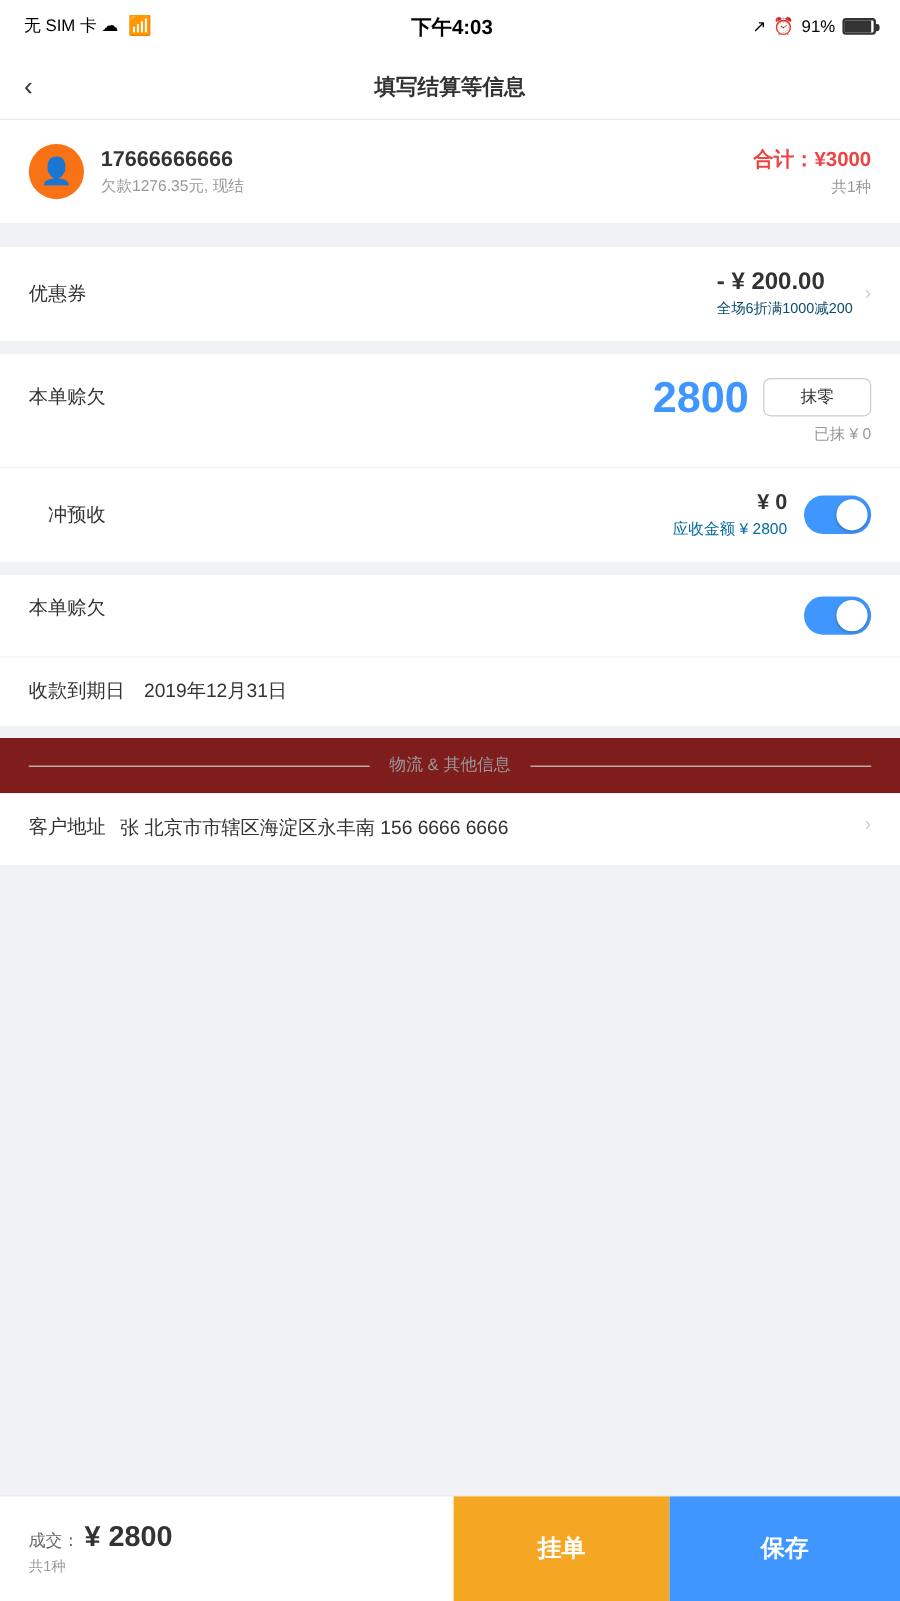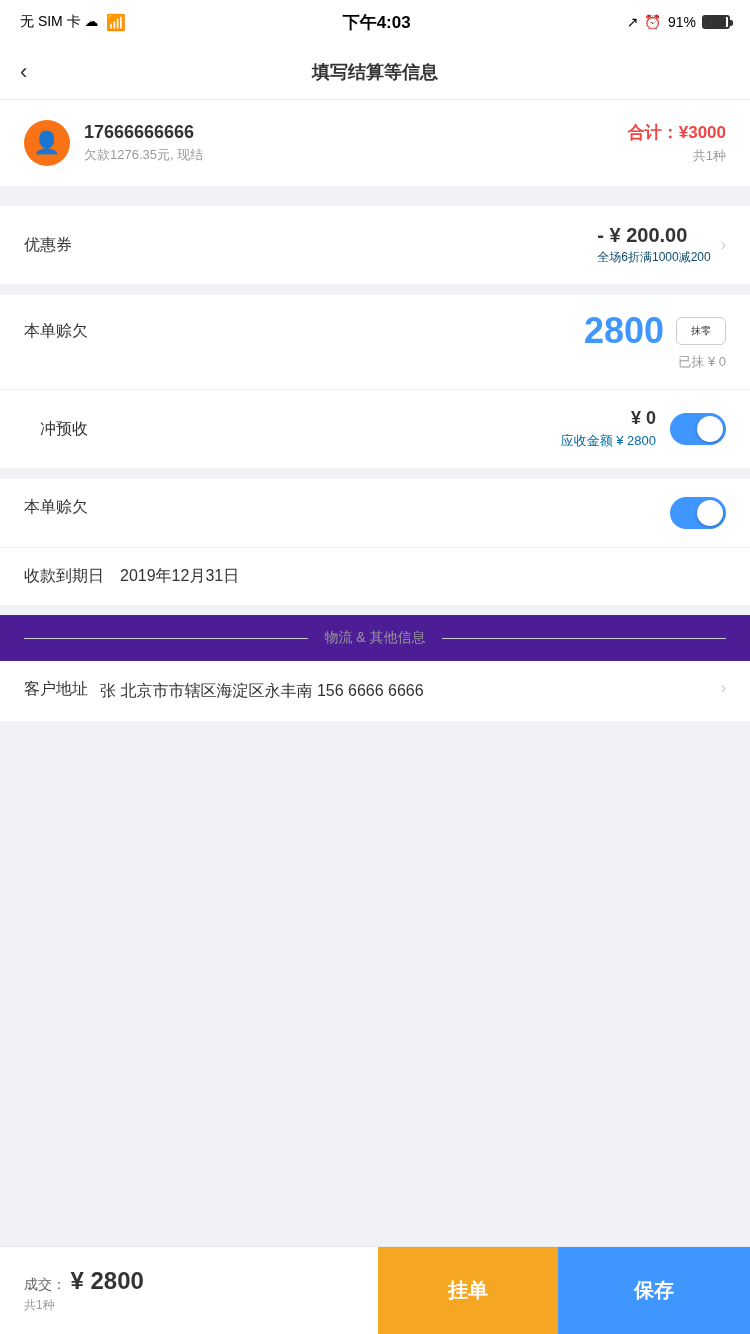--- a/index.html
+++ b/index.html
@@ -151,22 +151,22 @@
     .deal-value-area { display: flex; align-items: center; gap: 12px; }
     .deal-amount {
       font-size: 36px;
       font-weight: 700;
       color: #4096ff;
       line-height: 1;
     }
     .round-btn {
       border: 1px solid #ccc;
       border-radius: 6px;
-      padding: 6px 14px;
-      font-size: 10px;
+      padding: 6px 30px;
+      font-size: 14px;
       color: #333;
       cursor: pointer;
       background: #fff;
     }
     .deal-sub {
       font-size: 13px;
       color: #999;
       text-align: right;
       margin-top: 4px;
     }
@@ -228,21 +228,21 @@
     .due-date-row {
       display: flex;
       align-items: center;
       gap: 16px;
     }
     .due-date-label { font-size: 16px; color: #333; font-weight: 500; }
     .due-date-value { font-size: 16px; color: #333; }
 
     
     .divider-section {
-      background: #4c1d95;
+      background: #7f1d1d;
       padding: 14px 24px;
       display: flex;
       align-items: center;
       justify-content: center;
     }
     .divider-line {
       flex: 1;
       height: 1px;
       background: #ccc;
     }

